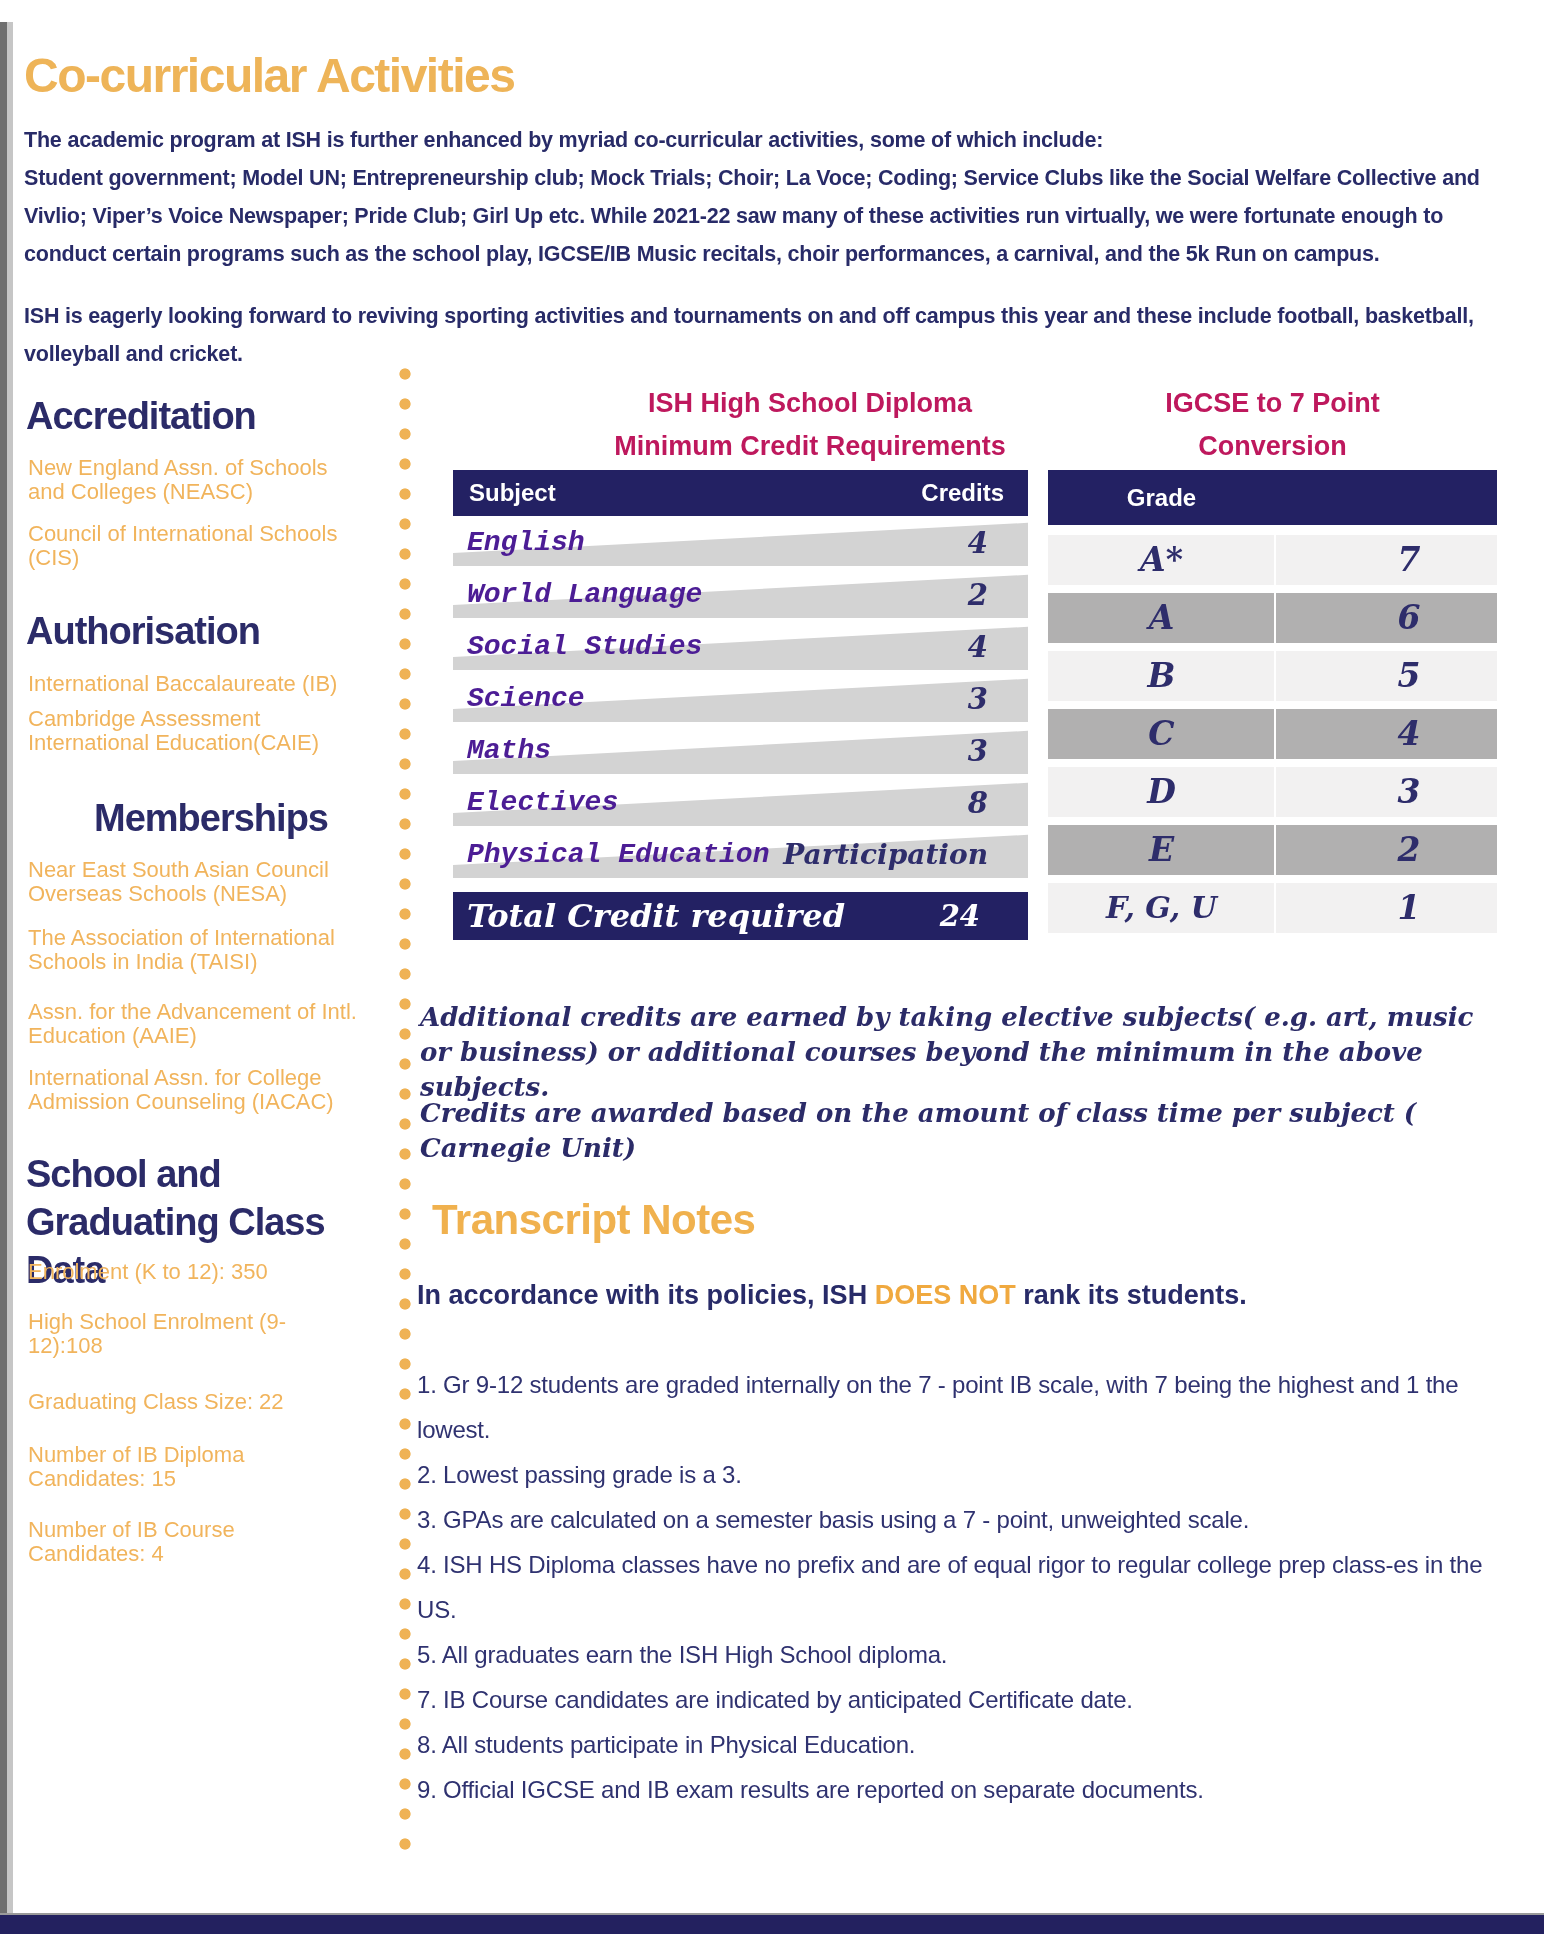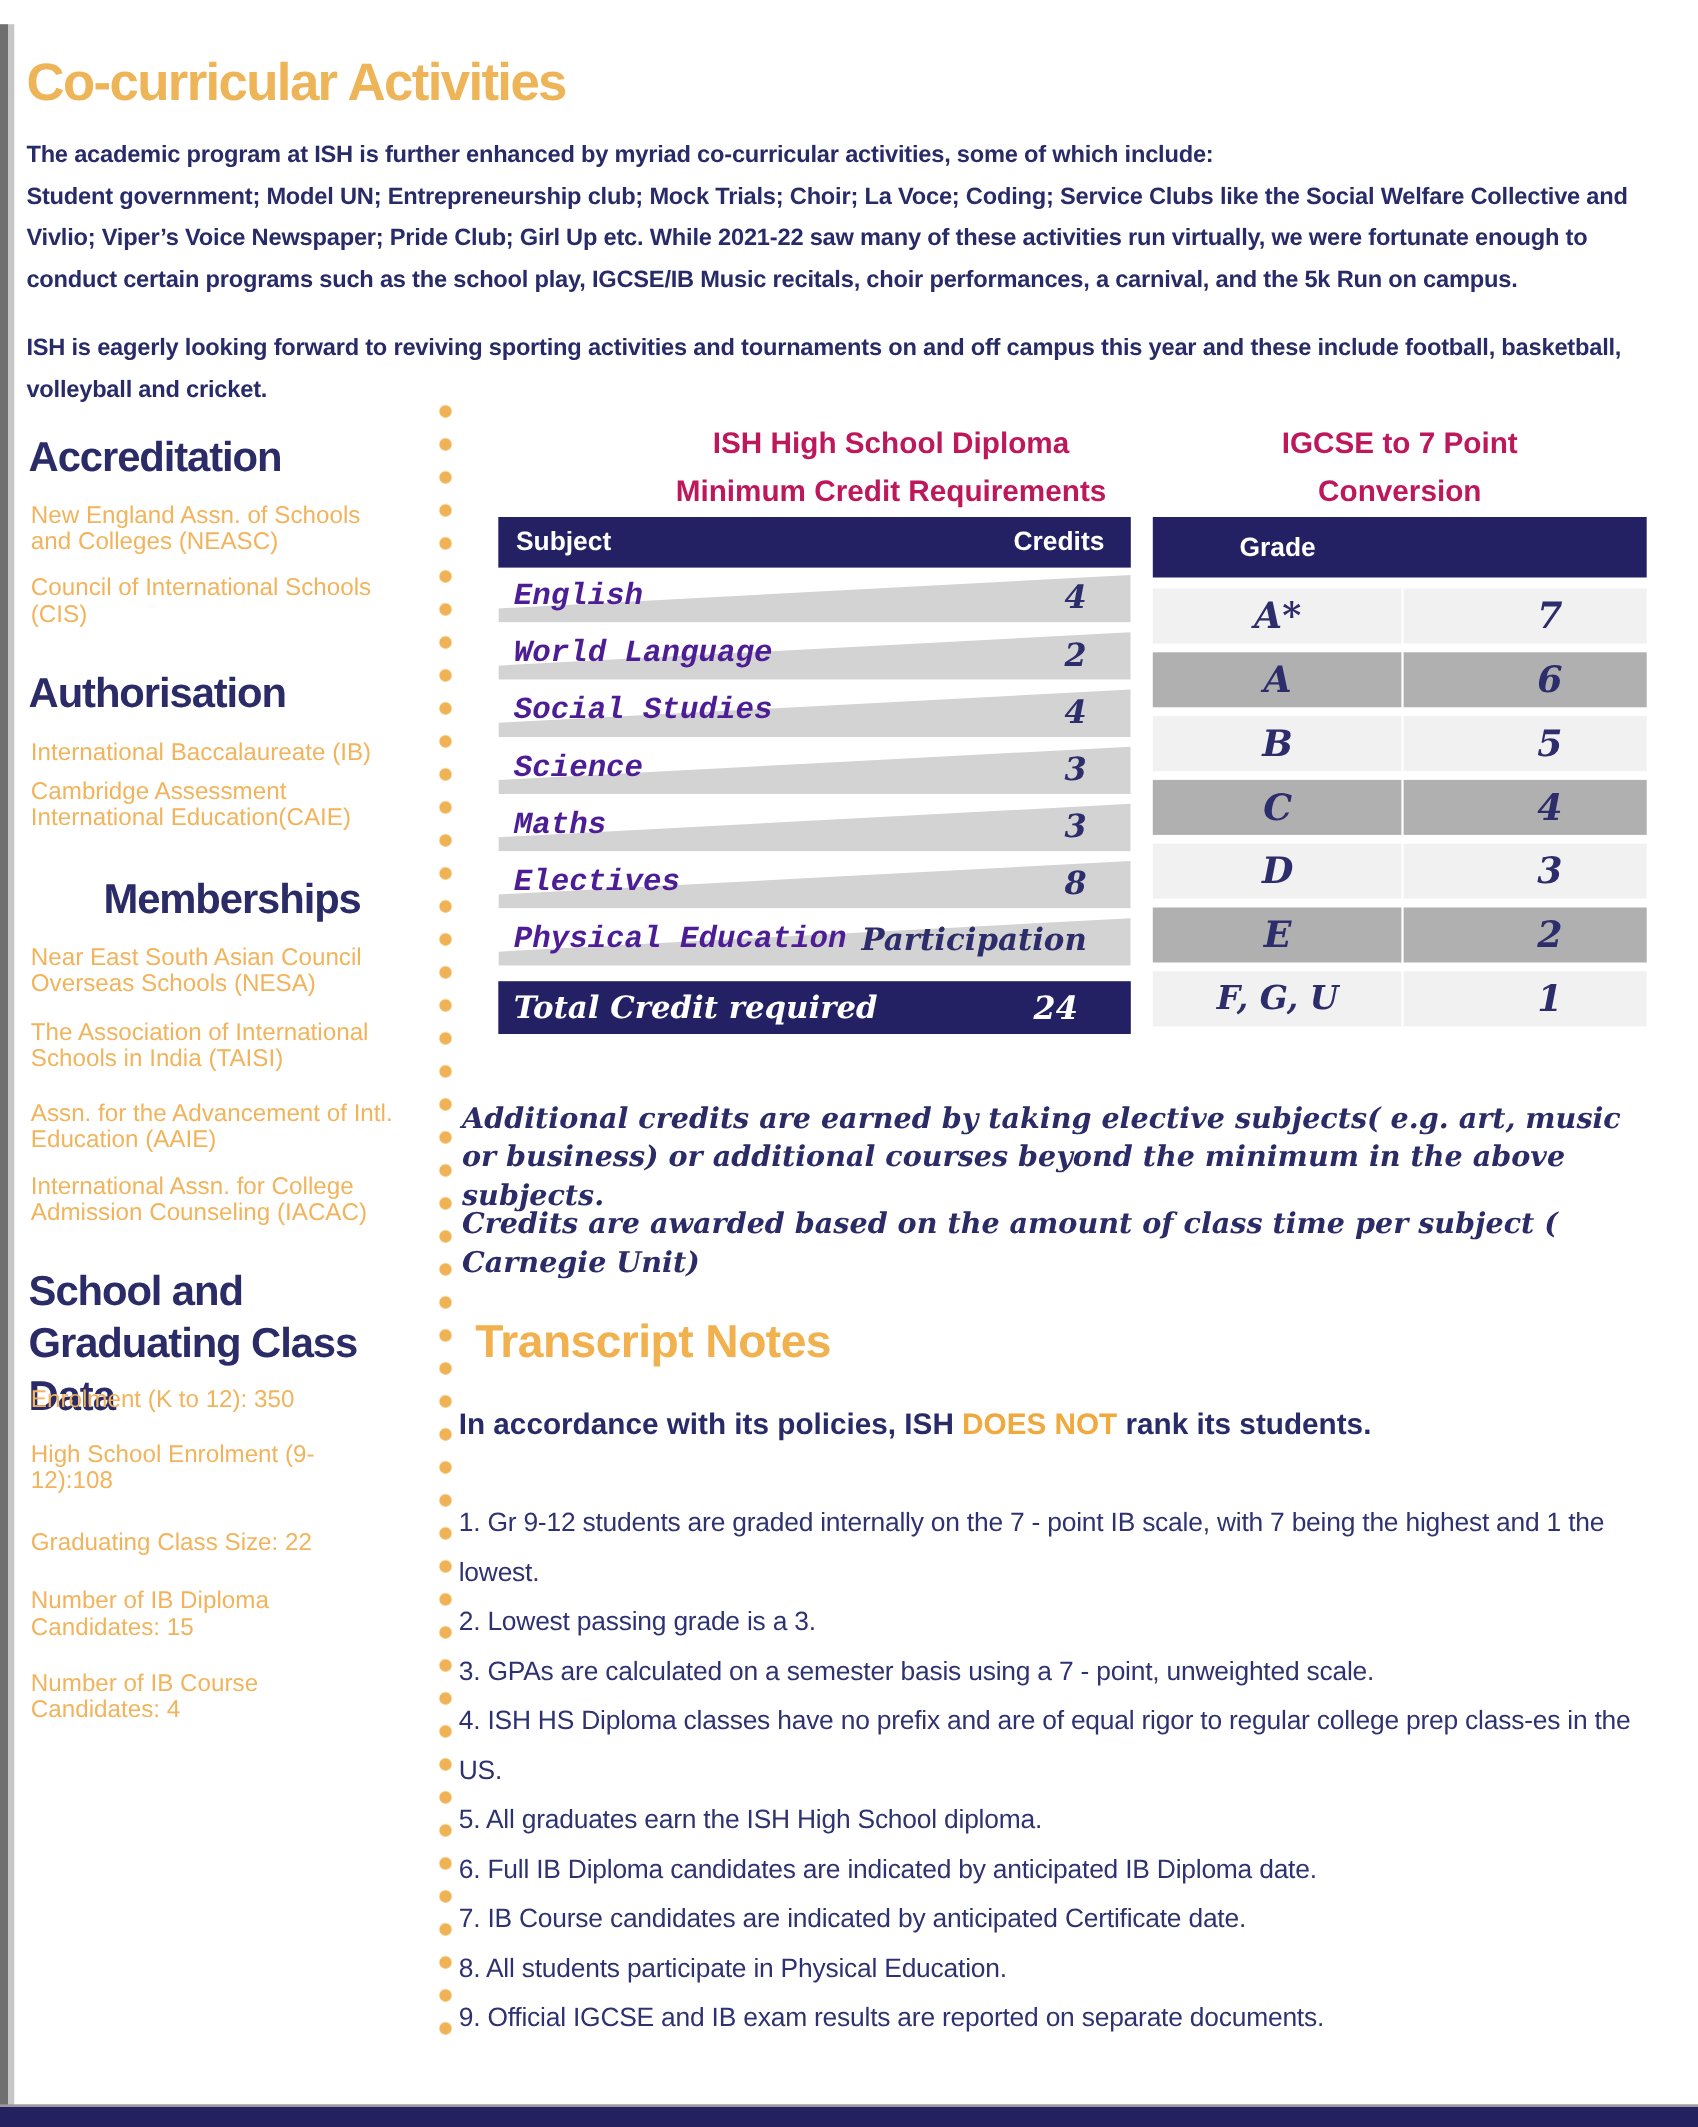--- a/index.html
+++ b/index.html
@@ -35,21 +35,21 @@
         font-weight:bold;font-size:24px;}
   .credit-row{position:absolute;left:453px;width:575px;height:46px;}
   .credit-row .wedge{position:absolute;left:0;top:0;width:100%;height:100%;background:#d3d3d3;
         clip-path:polygon(0 72%,100% 6%,100% 100%,0 100%);}
   .credit-row .subj{position:absolute;left:14px;top:0;line-height:46px;
         font-family:Liberation Mono, monospace;font-style:italic;font-weight:bold;font-size:28px;color:#4c1d95;}
   .credit-row .cred{position:absolute;right:40px;top:0;line-height:46px;
         font-family:"DejaVu Serif",serif;font-style:italic;font-weight:bold;font-size:29px;color:#2e2d6b;}
   .total-bar{position:absolute;left:453px;top:892px;width:575px;height:48px;background:#232163;}
   .total-bar .t-label{position:absolute;left:14px;top:0;line-height:48px;color:#ffffff;
-        font-family:"DejaVu Serif",serif;font-style:italic;font-weight:bold;font-size:28px;}
+        font-family:"DejaVu Serif",serif;font-style:italic;font-weight:bold;font-size:32px;}
   .total-bar .t-value{position:absolute;right:48px;top:0;line-height:48px;color:#ffffff;
         font-family:"DejaVu Serif",serif;font-style:italic;font-weight:bold;font-size:29px;}
   
   .cv-header{position:absolute;left:1048px;top:470px;width:449px;height:55px;background:#232163;}
   .cv-header .h-grade{position:absolute;left:0;top:0;width:227px;text-align:center;line-height:55px;
         color:#ffffff;font-weight:bold;font-size:24px;}
   .cv-row{position:absolute;left:1048px;width:449px;height:50px;}
   .cv-row.light{background:#f2f1f1;}
   .cv-row.dark{background:#b1b0b0;}
   .cv-row .letter{position:absolute;left:0;top:0;width:227px;text-align:center;line-height:50px;
@@ -200,19 +200,18 @@
   <div class="rank-line">
     <span>In accordance with its policies, ISH </span><span class="hl">DOES NOT</span><span> rank its students.</span>
   </div>
 
   <div class="tn-list">
     <div>1. Gr 9-12 students are graded internally on the 7 - point IB scale, with 7 being the highest and 1 the lowest.</div>
     <div>2. Lowest passing grade is a 3.</div>
     <div>3. GPAs are calculated on a semester basis using a 7 - point, unweighted scale.</div>
     <div>4. ISH HS Diploma classes have no prefix and are of equal rigor to regular college prep class-es in the US.</div>
     <div>5. All graduates earn the ISH High School diploma.</div>
-    <div>6. Full IB Diploma candidates are indicated by anticipated IB Diploma date.</div>
     <div>7. IB Course candidates are indicated by anticipated Certificate date.</div>
     <div>8. All students participate in Physical Education.</div>
     <div>9. Official IGCSE and IB exam results are reported on separate documents.</div>
   </div>
 
 </div>
 
 </body></html>

